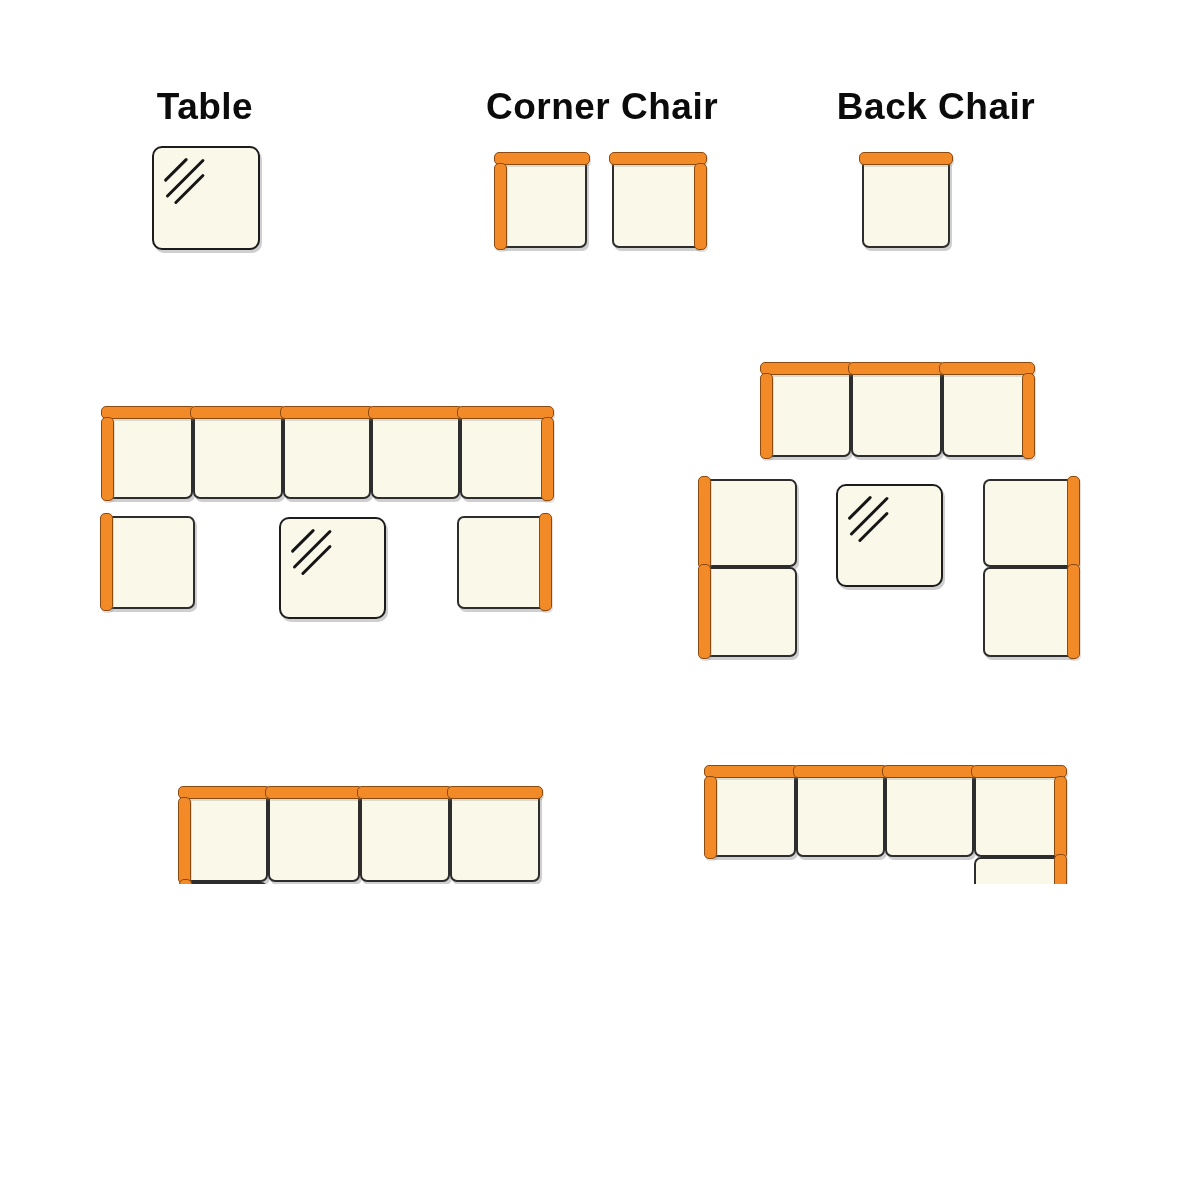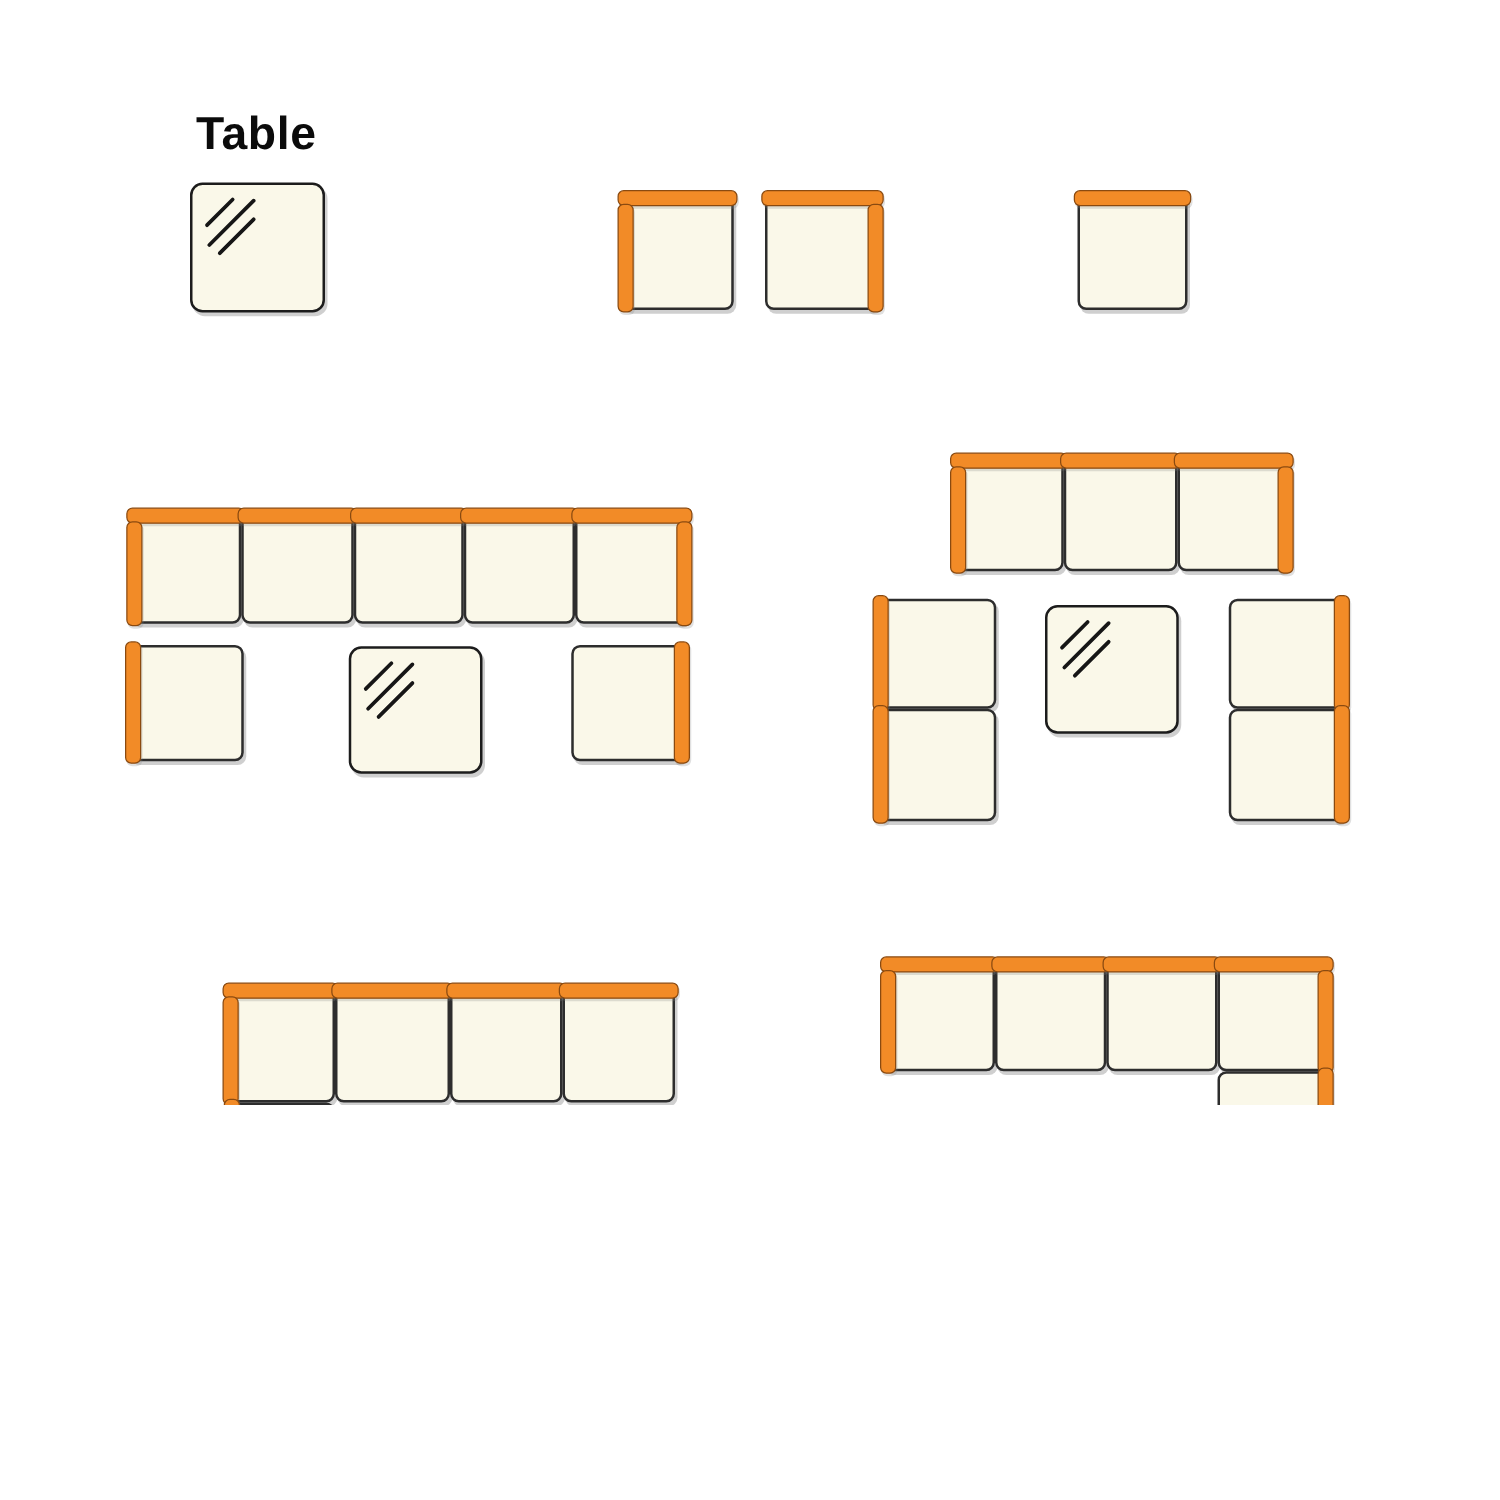--- a/index.html
+++ b/index.html
@@ -44,20 +44,22 @@
   .bar.right{right:-3px;top:-3px;bottom:-2px;width:13px;}
   .bar.left.below-top,.bar.right.below-top{top:8px;}
   .bar.left.above-bottom,.bar.right.above-bottom{bottom:8px;}
   .hatch{position:absolute;left:8px;top:8px;}
 </style>
 </head>
 <body>
 
 <div class="canvas" id="canvas">
   <div class="legend-title" style="left:55px;width:300px">Table</div>
+  <div class="legend-title" style="left:452px;width:300px">Corner Chair</div>
+  <div class="legend-title" style="left:786px;width:300px">Back Chair</div>
 <div>
       <div class="piece" style="left: 152px; top: 146px; width: 108px; height: 104px;">
         <div class="seat table-top"></div>
         <svg class="hatch" width="56" height="56" viewBox="0 0 60 60">
           <line x1="6" y1="28" x2="28" y2="6" stroke="#161616" stroke-width="3.2" stroke-linecap="round"></line>
           <line x1="8" y1="45" x2="46" y2="7" stroke="#161616" stroke-width="3.2" stroke-linecap="round"></line>
           <line x1="17" y1="52" x2="46" y2="23" stroke="#161616" stroke-width="3.2" stroke-linecap="round"></line>
         </svg>
       </div>
       <div class="piece" style="left: 497px; top: 155px; width: 90px; height: 93px;">

